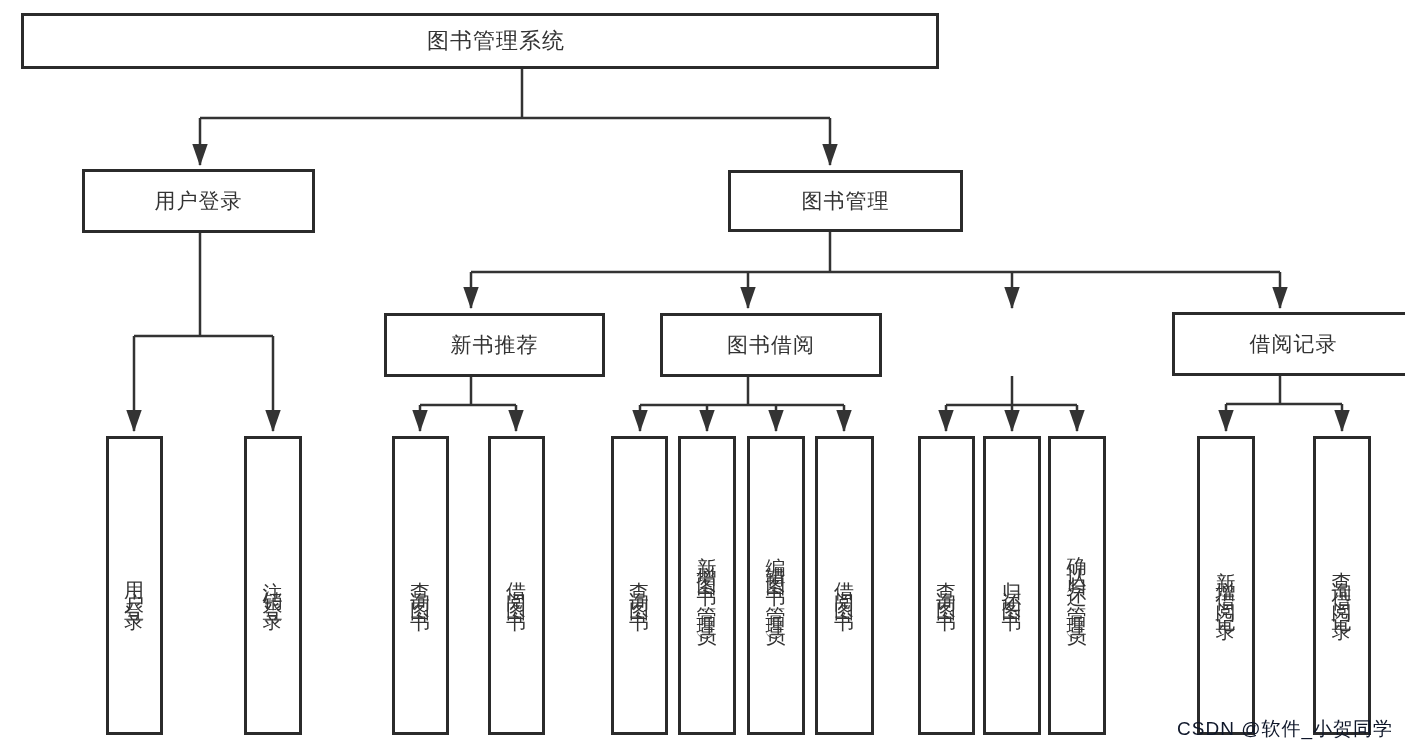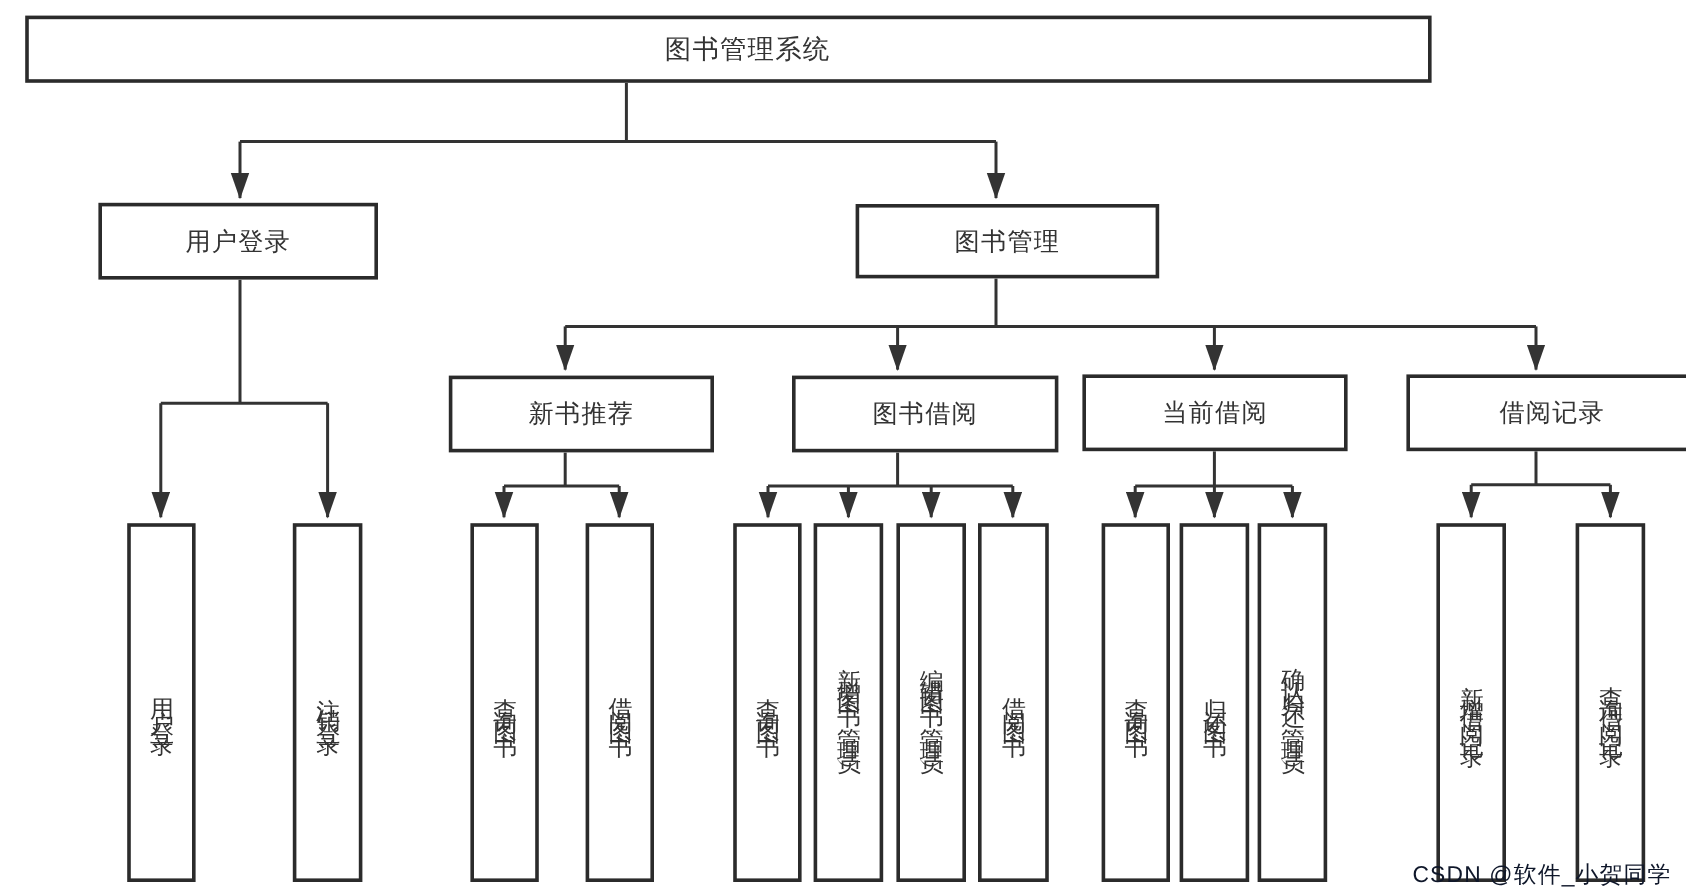--- a/index.html
+++ b/index.html
@@ -74,39 +74,36 @@
       <path d="M1012 405 V431" marker-end="url(#arrow)"></path>
       <path d="M1077 405 V431" marker-end="url(#arrow)"></path>
 
       <path d="M1280 376 V404"></path>
       <path d="M1226 404 H1342"></path>
       <path d="M1226 404 V431" marker-end="url(#arrow)"></path>
       <path d="M1342 404 V431" marker-end="url(#arrow)"></path>
     </g>
   </svg>
 
-  <div class="node h root" style="left:21px; top:13px; width:1172px; height:56px;padding-left:32px;">
+  <div class="node h root" style="left:21px; top:13px; width:918px; height:56px;padding-left:32px;">
     <span>图书管理系统</span>
   </div>
 
   <div class="node h" style="left:82px; top:169px; width:233px; height:64px;">
     <span>用户登录</span>
   </div>
-  <div class="node h" style="left:713px; top:170px; width:253px; height:62px;">
+  <div class="node h" style="left:728px; top:170px; width:235px; height:62px;">
     <span>图书管理</span>
   </div>
 
-  <div class="node h" style="left:374px; top:313px; width:221px; height:64px;">
+  <div class="node h" style="left:384px; top:313px; width:221px; height:64px;">
     <span>新书推荐</span>
   </div>
   <div class="node h" style="left:660px; top:313px; width:222px; height:64px;">
     <span>图书借阅</span>
-  </div>
-  <div class="node h" style="left:902px; top:312px; width:221px; height:64px;">
-    <span>当前借阅</span>
   </div>
   <div class="node h" style="left:1172px; top:312px; width:243px; height:64px;">
     <span>借阅记录</span>
   </div>
 
   <div class="node v" style="left:106px; top:436px; width:57px; height:299px;">
     <span class="vtxt">用户登录</span>
   </div>
   <div class="node v" style="left:244px; top:436px; width:58px; height:299px;">
     <span class="vtxt">注销登录</span>

